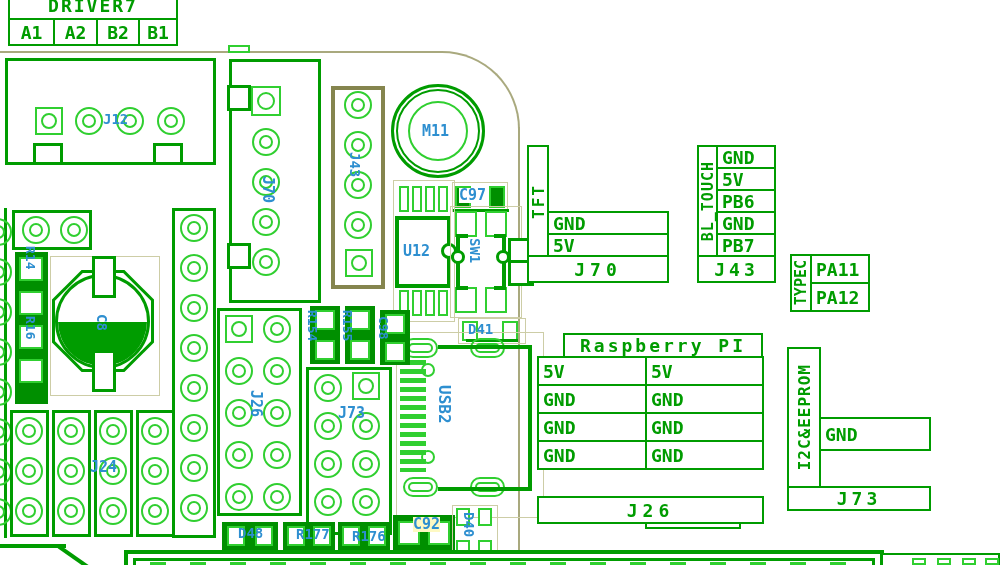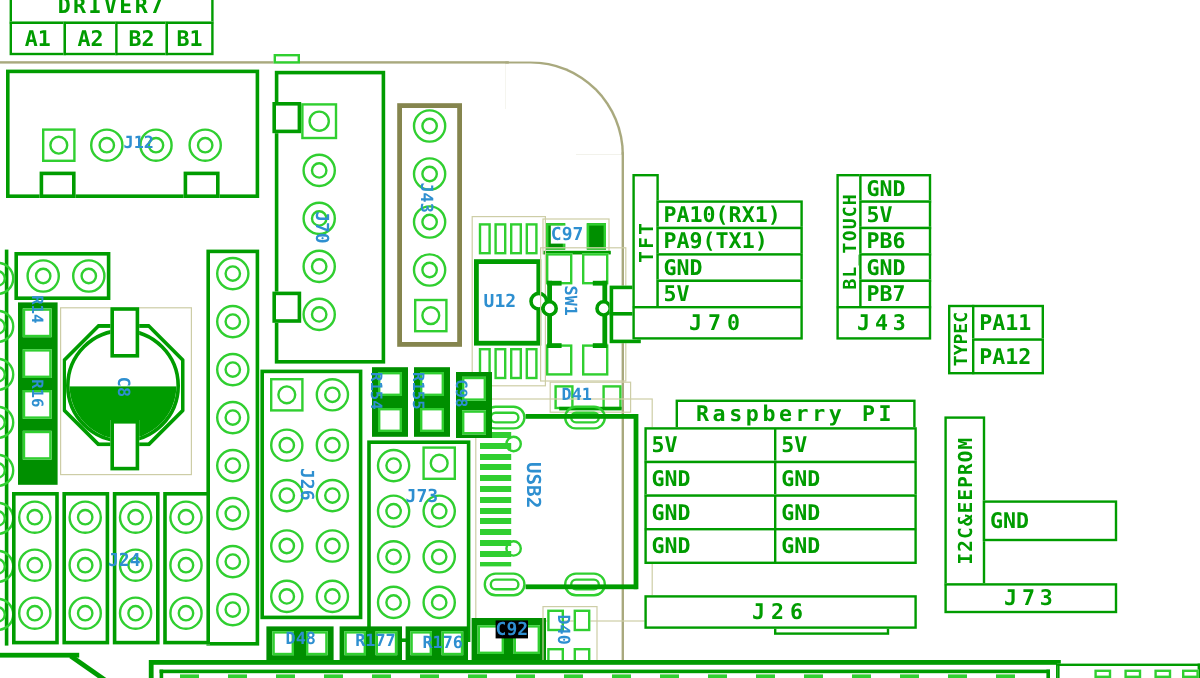--- a/index.html
+++ b/index.html
@@ -78,20 +78,25 @@
   <span class="ref vref" style="left:260px;top:176px;font-size:15px;">J70</span>
 
   <div class="abs" style="left:331px;top:86px;width:54px;height:203px;border:4px solid var(--olive);background:#fff;"></div>
   <div class="abs pc" style="left:344px;top:91px;"></div>
   <div class="abs pc" style="left:344px;top:131px;"></div>
   <div class="abs pc" style="left:344px;top:171px;"></div>
   <div class="abs pc" style="left:344px;top:211px;"></div>
   <div class="abs psq" style="left:345px;top:249px;"></div>
   <span class="ref vref" style="left:348px;top:152px;">J43</span>
 
+  <div class="abs" style="left:391px;top:84px;width:94px;height:94px;border:3px solid var(--silk);border-radius:50%;">
+    <div class="abs" style="inset:2px;border:2px solid var(--silk);border-radius:50%;"></div>
+    <div class="abs" style="left:14px;top:14px;width:60px;height:60px;border:2px solid var(--pad);border-radius:50%;"></div>
+    <span class="ref" style="left:28px;top:37px;font-size:15px;">M11</span>
+  </div>
 
   <div class="abs tanbox" style="left:452px;top:182px;width:56px;height:30px;"></div>
   <div class="abs pr" style="left:455px;top:186px;width:16px;height:22px;background:var(--fill);"></div>
   <div class="abs pr" style="left:489px;top:186px;width:16px;height:22px;background:var(--fill);"></div>
   <div class="abs silkbar" style="left:453px;top:209px;width:56px;height:3px;"></div>
   <span class="ref" style="left:459px;top:188px;font-size:15px;background:#fff;">C97</span>
 
   <div class="abs tanbox" style="left:393px;top:180px;width:62px;height:142px;"></div>
   <div class="abs pr" style="left:399px;top:186px;width:10px;height:26px;"></div>
   <div class="abs pr" style="left:412px;top:186px;width:10px;height:26px;"></div>
@@ -246,21 +251,21 @@
   <span class="ref" style="left:296px;top:527px;">R177</span>
 
   <div class="abs fillblk" style="left:338px;top:522px;width:52px;height:28px;"></div>
   <div class="abs pr" style="left:342px;top:526px;width:18px;height:20px;"></div>
   <div class="abs pr" style="left:368px;top:526px;width:18px;height:20px;"></div>
   <span class="ref" style="left:352px;top:529px;">R176</span>
 
   <div class="abs fillblk" style="left:393px;top:515px;width:62px;height:35px;"></div>
   <div class="abs pr" style="left:398px;top:521px;width:22px;height:24px;"></div>
   <div class="abs pr" style="left:428px;top:521px;width:22px;height:24px;"></div>
-  <span class="ref" style="left:413px;top:517px;font-size:15px;background:#000000;">C92</span>
+  <span class="ref" style="left:413px;top:517px;font-size:15px;background:#fef9c3;">C92</span>
 
   <div class="abs tanbox" style="left:452px;top:505px;width:46px;height:58px;"></div>
   <div class="abs pr" style="left:456px;top:508px;width:14px;height:18px;"></div>
   <div class="abs pr" style="left:478px;top:508px;width:14px;height:18px;"></div>
   <div class="abs pr" style="left:456px;top:540px;width:14px;height:18px;"></div>
   <div class="abs pr" style="left:478px;top:540px;width:14px;height:18px;"></div>
   <span class="ref vref" style="left:462px;top:512px;">D40</span>
 
   <div class="abs" style="left:124px;top:550px;width:760px;height:20px;border:4px solid var(--silk);background:#fff;"></div>
   <div class="abs" style="left:133px;top:558px;width:742px;height:10px;border:3px solid var(--silk);border-bottom:none;background:#fff;"></div>
@@ -271,26 +276,20 @@
 
   <div class="abs" style="left:881px;top:553px;width:119px;height:12px;border:2px solid var(--silk);border-bottom:none;background:#fff;"></div>
   <div class="abs pr" style="left:912px;top:558px;width:14px;height:7px;"></div>
   <div class="abs pr" style="left:937px;top:558px;width:14px;height:7px;"></div>
   <div class="abs pr" style="left:962px;top:558px;width:14px;height:7px;"></div>
   <div class="abs pr" style="left:985px;top:558px;width:14px;height:7px;"></div>
 
   <div class="cell ctr" style="left:527px;top:145px;width:22px;height:112px;">
       <span class="vside" style="font-size:16px;">TFT</span>
     </div>
-  <div class="cell" style="left:547px;top:167px;width:122px;height:24px;">
-      <span>PA10(RX1)</span>
-    </div>
-  <div class="cell" style="left:547px;top:189px;width:122px;height:24px;">
-      <span>PA9(TX1)</span>
-    </div>
   <div class="cell" style="left:547px;top:211px;width:122px;height:24px;">
       <span>GND</span>
     </div>
   <div class="cell" style="left:547px;top:233px;width:122px;height:24px;">
       <span>5V</span>
     </div>
   <div class="cell ctr" style="left:527px;top:255px;width:142px;height:28px;letter-spacing:5px;">
       <span>J70</span>
     </div>
 

